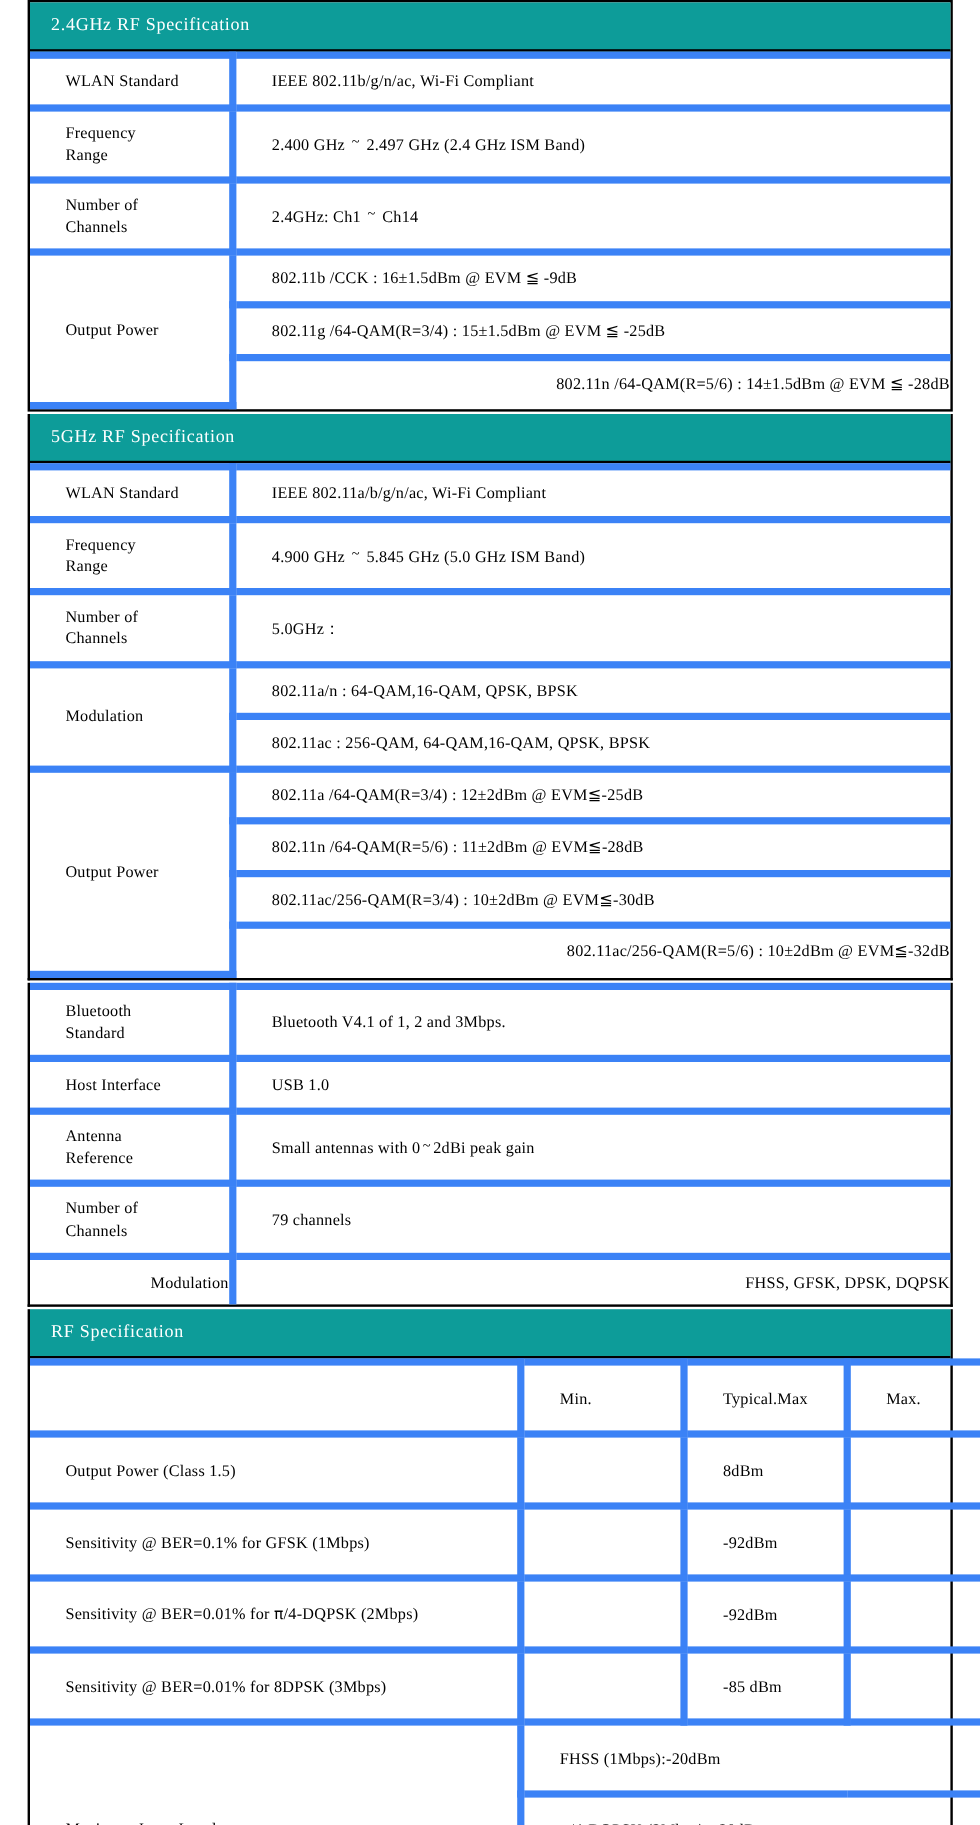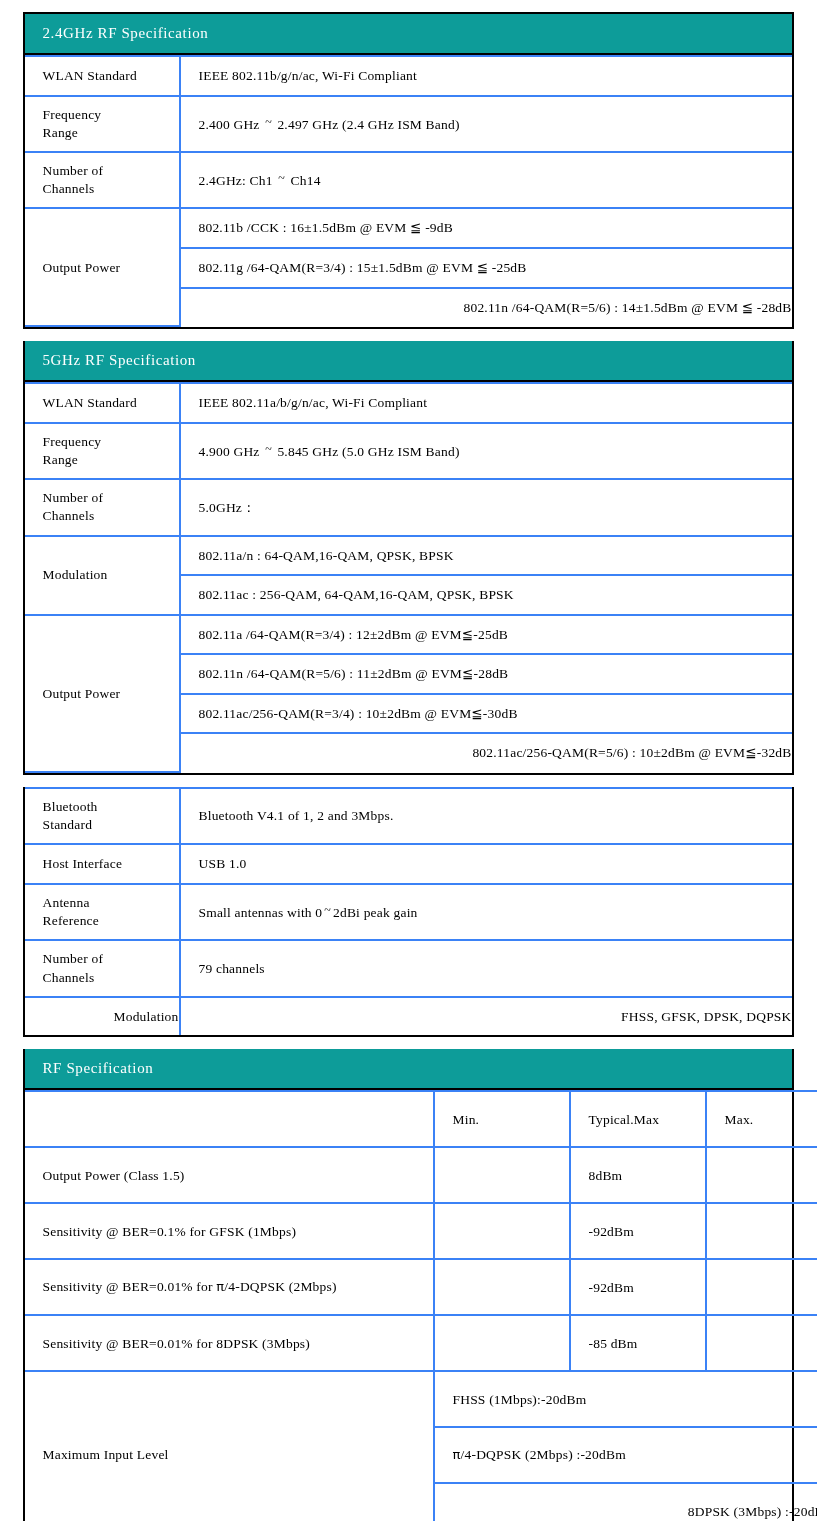--- a/index.html
+++ b/index.html
@@ -19,21 +19,21 @@
     box-sizing: border-box;
     padding: 0 2px 0 1px;
   }
 
   
   .section {
     border: 2px solid #000000;
     border-top: none;
     box-sizing: border-box;
     width: 771px;
-    margin: 12px auto;
+    margin: 0 auto;
   }
   .section.first { border-top: 2px solid #000000; }
   .section + .section { margin-top: 2px; }
 
   .sect-head {
     background: #0D9C99;
     color: #ffffff;
     font-size: 15px;
     letter-spacing: 0.6px;
     line-height: 1;
@@ -41,24 +41,24 @@
     border-bottom: 2px solid #000000;
     font-family: "Liberation Serif", "DejaVu Serif", serif;
   }
 
   table.spec {
     border-collapse: collapse;
     width: 100%;
     table-layout: fixed;
   }
   table.spec td {
-    border: 2px solid #3b82f6;
+    border: 6px solid #3b82f6;
     font-size: 13.5px;
     line-height: 1.45;
-    padding: 9px 0 9px 18px;
+    padding: 9px 0 9px 30px;
     vertical-align: middle;
     letter-spacing: 0.2px;
     word-break: break-word;
   }
   
   table.spec tr td:first-child { border-left: none; }
   table.spec tr td:last-child  { border-right: none; }
   table.spec tr:last-child td  { border-bottom: none; text-align: right; }
 
   td.label { width: 136px; }

